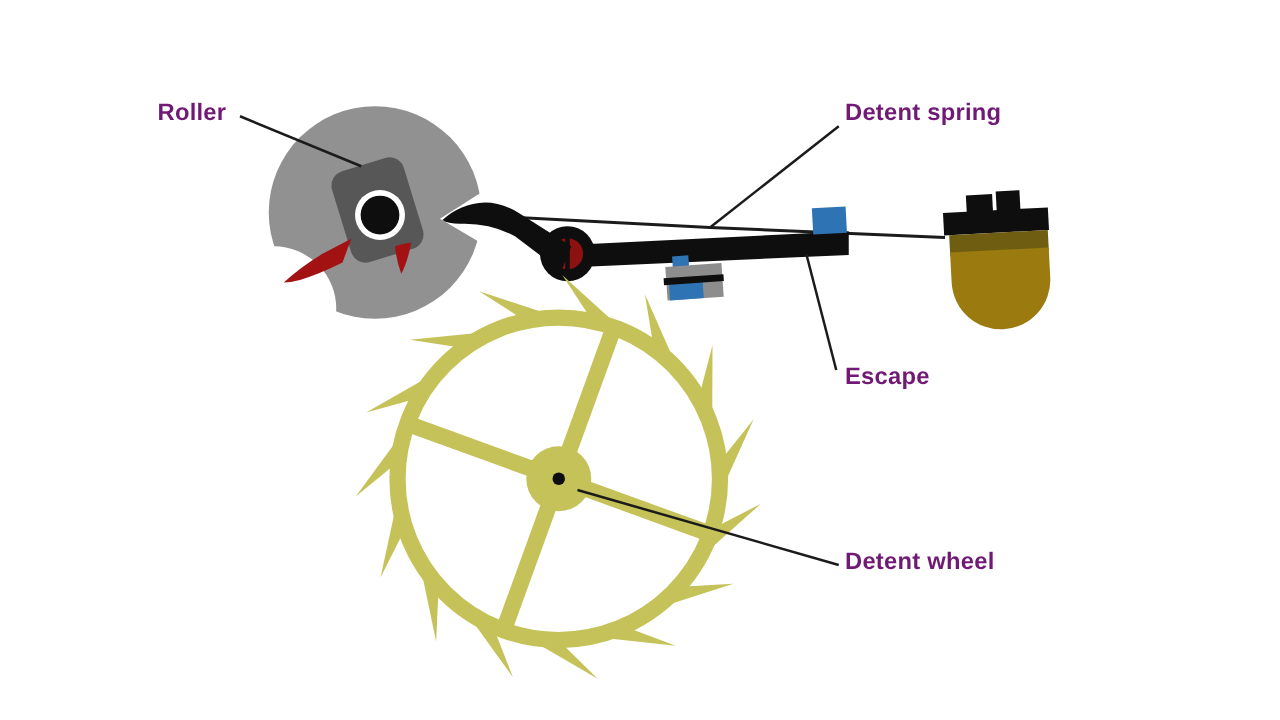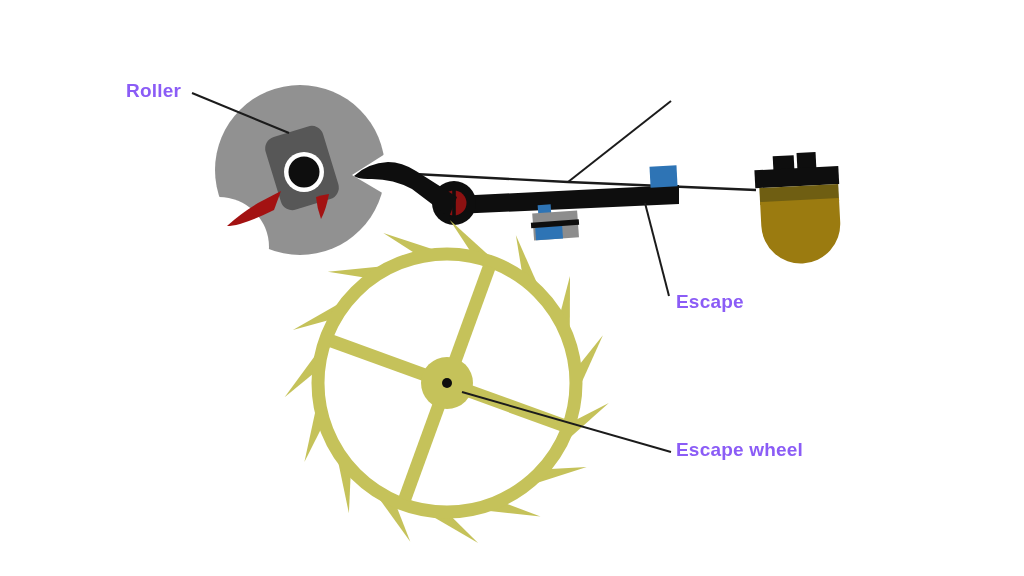--- a/index.html
+++ b/index.html
@@ -11,21 +11,21 @@
     font-family:"Liberation Sans", sans-serif;
   }
   .stage svg{position:absolute;left:0;top:0;}
   .label{
     position:absolute;
     font-family:"Liberation Sans", sans-serif;
     font-weight:800;
     font-size:19px;
     line-height:20px;
     letter-spacing:.2px;
-    color:#8b5cf6;
+    color:#701a75;
     white-space:nowrap;
     text-align:center;
   }
   .lbl-roller{left:126px;top:81px;}
   .lbl-detent-spring{left:676px;top:81px;}
   .lbl-detent{left:676px;top:292px;}
   .lbl-escape-wheel{left:676px;top:440px;}
 </style>
 </head>
 <body>
@@ -111,15 +111,16 @@
 
     <g stroke-width="2" fill="none" stroke="#1b1b1b">
       <line x1="192" y1="93" x2="289" y2="133"></line>
       <line x1="671" y1="101" x2="568" y2="182"></line>
       <line x1="645" y1="203" x2="669" y2="296"></line>
       <line x1="462" y1="392" x2="671" y2="452"></line>
     </g>
   </svg>
 
   <div class="label lbl-roller">Roller</div>
+  <div class="label lbl-detent-spring">Detent spring</div>
   <div class="label lbl-detent">Escape</div>
-  <div class="label lbl-escape-wheel">Escape wheel</div>
+  <div class="label lbl-escape-wheel">Detent wheel</div>
 </div>
 
 </body></html>

